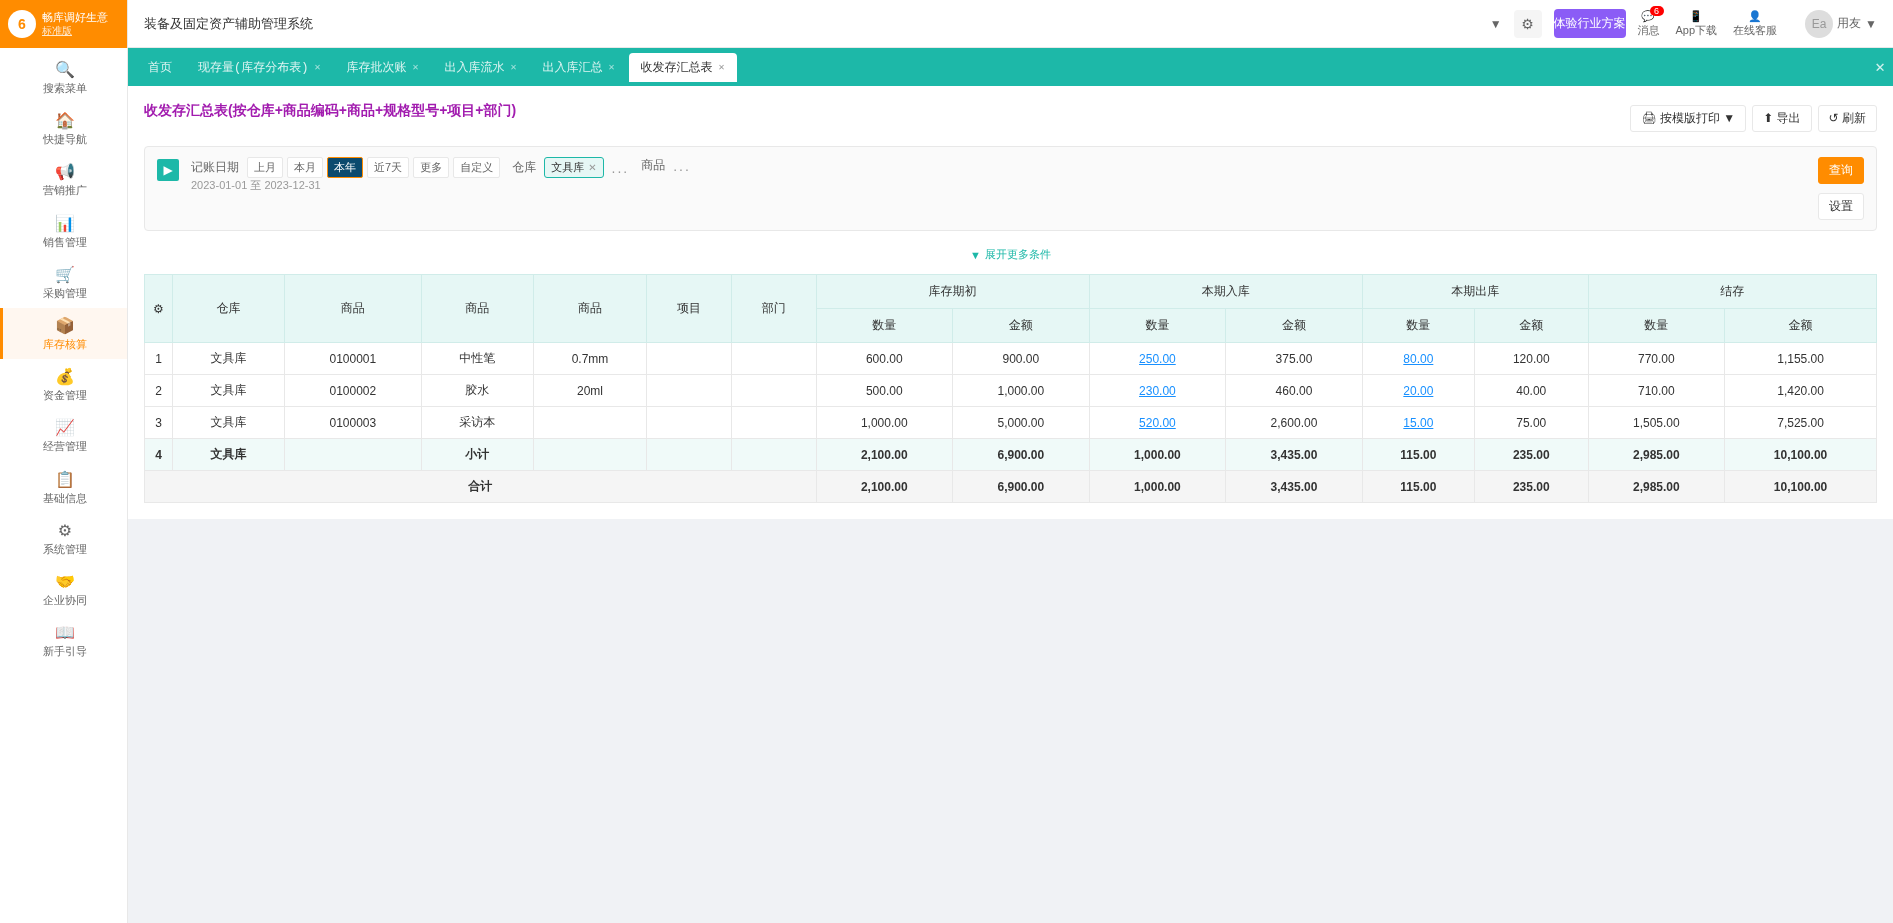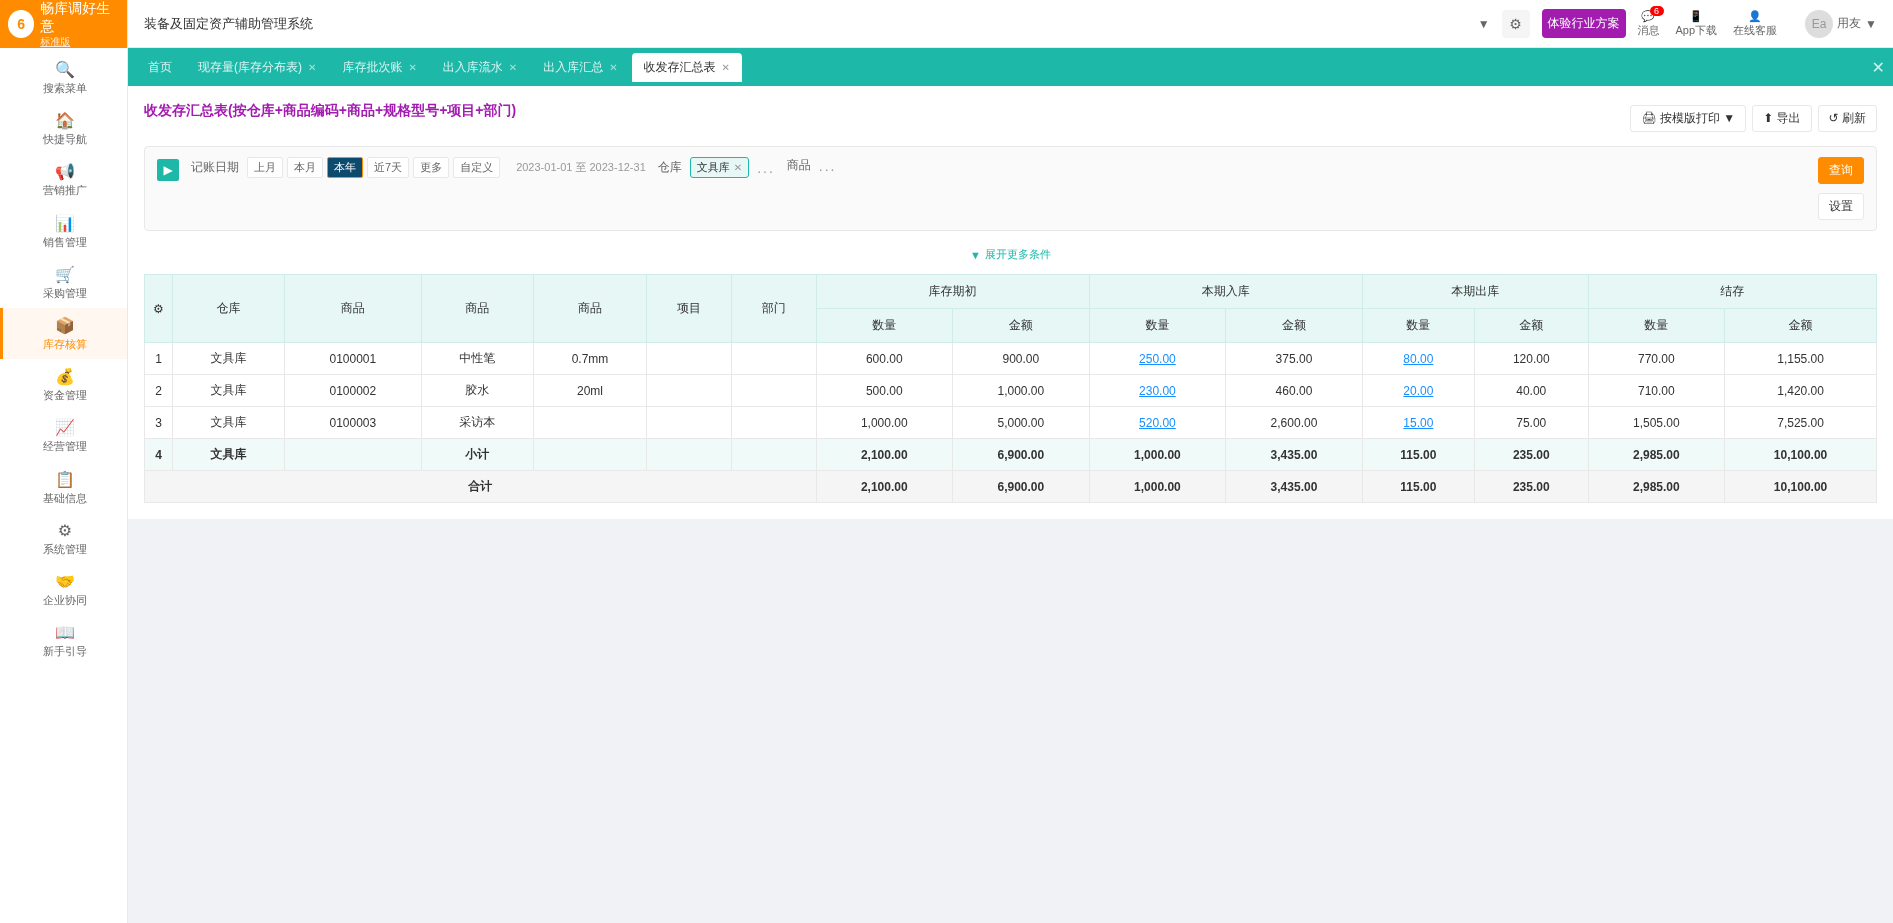--- a/index.html
+++ b/index.html
@@ -2,61 +2,61 @@
 <html><head>
   <meta charset="utf-8">
   <style>
     * { box-sizing: border-box; margin: 0; padding: 0; }
     body { font-family: "Microsoft YaHei", "PingFang SC", sans-serif; font-size: 12px; background: #f0f2f5; color: #333; display: flex; height: 923px; overflow: hidden; }
 
     
     .sidebar { width: 128px; background: #fff; display: flex; flex-direction: column; border-right: 1px solid #e8e8e8; flex-shrink: 0; }
     .sidebar-logo { background: #ff8c00; padding: 10px 8px; display: flex; align-items: center; gap: 6px; height: 48px; }
     .sidebar-logo-icon { width: 28px; height: 28px; background: #fff; border-radius: 50%; display: flex; align-items: center; justify-content: center; font-size: 14px; font-weight: bold; color: #ff8c00; }
-    .sidebar-logo-text { color: #fff; font-size: 14px; line-height: 1.3; }
+    .sidebar-logo-text { color: #fff; font-size: 11px; line-height: 1.3; }
     .sidebar-logo-sub { font-size: 10px; color: rgba(255,255,255,0.8); text-decoration: underline; }
     .sidebar-nav { flex: 1; overflow-y: auto; padding: 4px 0; }
     .sidebar-item { display: flex; flex-direction: column; align-items: center; padding: 8px 4px; cursor: pointer; color: #666; font-size: 11px; gap: 3px; border-left: 3px solid transparent; }
     .sidebar-item.active { background: #fff7f0; color: #ff8c00; border-left-color: #ff8c00; }
     .sidebar-item-icon { font-size: 16px; }
     .sidebar-item-label { text-align: center; line-height: 1.2; }
 
     
     .main { flex: 1; display: flex; flex-direction: column; overflow: hidden; }
 
     
     .topbar { height: 48px; background: #fff; display: flex; align-items: center; padding: 0 16px; border-bottom: 1px solid #e8e8e8; gap: 12px; flex-shrink: 0; }
     .topbar-title { font-size: 13px; color: #333; flex: 1; }
     .topbar-dropdown { display: flex; align-items: center; gap: 4px; font-size: 12px; color: #666; }
     .topbar-gear { width: 28px; height: 28px; background: #f5f5f5; border-radius: 4px; display: flex; align-items: center; justify-content: center; cursor: pointer; color: #666; font-size: 14px; }
-    .topbar-trial-btn { background: #a21caf; color: #fff; border: none; border-radius: 4px; padding: 6px 6px; font-size: 12px; cursor: pointer; }
+    .topbar-trial-btn { background: #8b5cf6; color: #fff; border: none; border-radius: 4px; padding: 6px 0; font-size: 12px; cursor: pointer; }
     .topbar-right { display: flex; align-items: center; gap: 16px; margin-left: auto; }
     .topbar-right-item { display: flex; flex-direction: column; align-items: center; font-size: 11px; color: #666; cursor: pointer; position: relative; }
     .topbar-badge { position: absolute; top: -4px; right: -4px; background: #f00; color: #fff; border-radius: 8px; font-size: 9px; padding: 0 4px; min-width: 14px; text-align: center; }
     .topbar-user { display: flex; align-items: center; gap: 4px; font-size: 12px; color: #666; cursor: pointer; }
     .topbar-avatar { width: 28px; height: 28px; border-radius: 50%; background: #ddd; display: flex; align-items: center; justify-content: center; font-size: 12px; color: #999; overflow: hidden; margin-left: 12px; }
 
     
-    .tabbar { height: 38px; background: #1db8a8; display: flex; align-items: center; padding: 16px 8px; gap: 2px; flex-shrink: 0; }
+    .tabbar { height: 38px; background: #1db8a8; display: flex; align-items: center; padding: 16px 8px; gap: 2px; flex-shrink: 0; font-family: Liberation Mono, monospace; }
     .tab { display: flex; align-items: center; gap: 6px; padding: 6px 12px; border-radius: 4px 4px 0 0; font-size: 12px; cursor: pointer; color: rgba(255,255,255,0.85); white-space: nowrap; }
     .tab.active { background: #fff; color: #333; }
     .tab-close { font-size: 10px; color: rgba(255,255,255,0.6); cursor: pointer; }
     .tab.active .tab-close { color: #999; }
     .tabbar-close-all { margin-left: auto; color: rgba(255,255,255,0.8); cursor: pointer; font-size: 16px; }
 
     
     .content { flex: 1; overflow: auto; padding: 0; background: #f0f2f5; }
 
     
     .page-title { font-size: 14px; font-weight: bold; color: #a21caf; margin-bottom: 14px; }
 
     
     .filter-bar { display: flex; align-items: flex-start; gap: 12px; padding: 10px 12px; background: #fafafa; border: 1px solid #e8e8e8; border-radius: 4px; margin-bottom: 12px; }
     .filter-arrow { width: 22px; height: 22px; background: #1db8a8; border-radius: 2px; display: flex; align-items: center; justify-content: center; color: #fff; cursor: pointer; font-size: 12px; flex-shrink: 0; margin-top: 2px; }
-    .filter-section { display: flex; flex-direction: row; gap: 16px; }
+    .filter-section { display: flex; flex-direction: column; gap: 0; }
     .filter-row { display: flex; align-items: center; gap: 8px; }
     .filter-label { color: #666; font-size: 12px; white-space: nowrap; }
     .date-buttons { display: flex; align-items: center; gap: 4px; }
     .date-btn { padding: 2px 6px; border-radius: 2px; font-size: 11px; cursor: pointer; border: 1px solid #e8e8e8; background: #fff; color: #666; }
     .date-btn.active { background: #0c4a6e; color: #fff; border-color: #ff8c00; }
     .date-range { font-size: 11px; color: #999; }
     .filter-tag { display: flex; align-items: center; gap: 4px; background: #e6f7f5; border: 1px solid #1db8a8; border-radius: 3px; padding: 2px 6px; font-size: 11px; color: #333; }
     .filter-tag-close { cursor: pointer; color: #999; font-size: 10px; }
     .filter-dots { color: #999; cursor: pointer; font-size: 14px; letter-spacing: 2px; }
 

